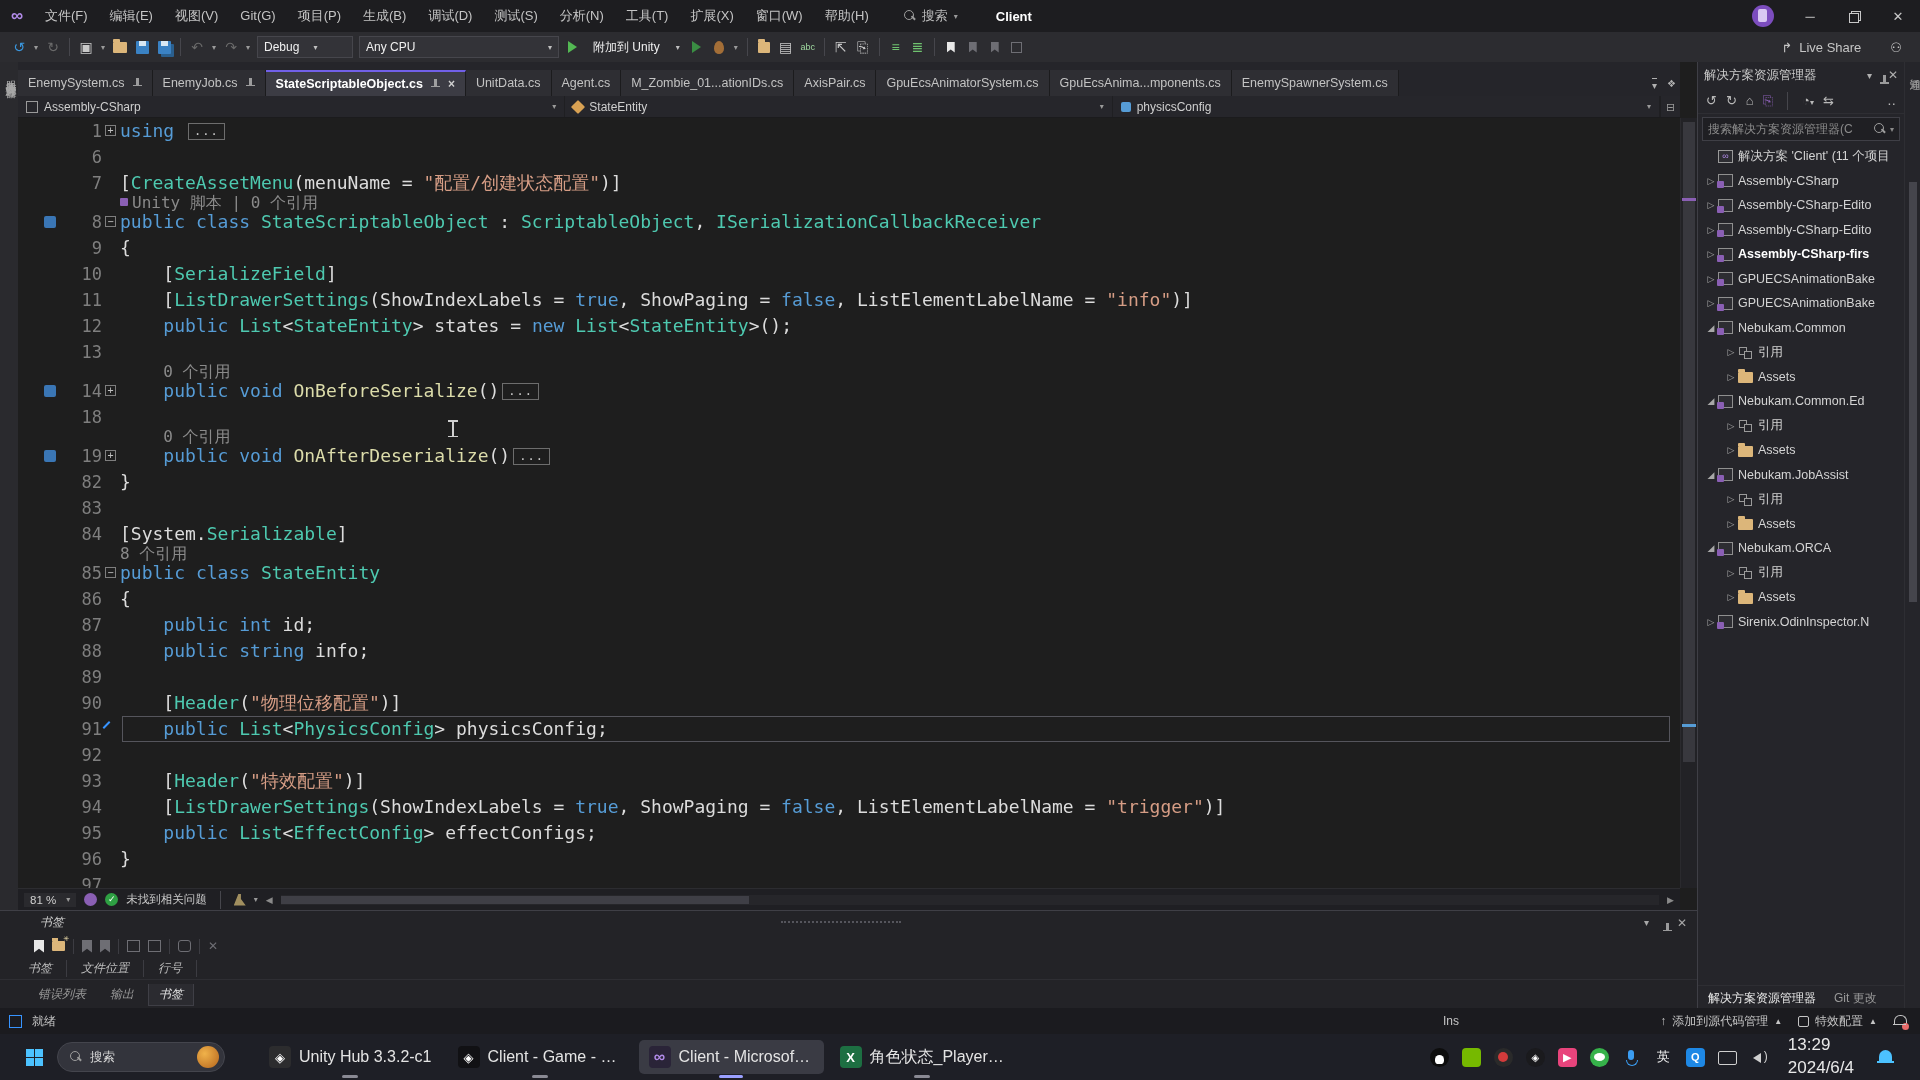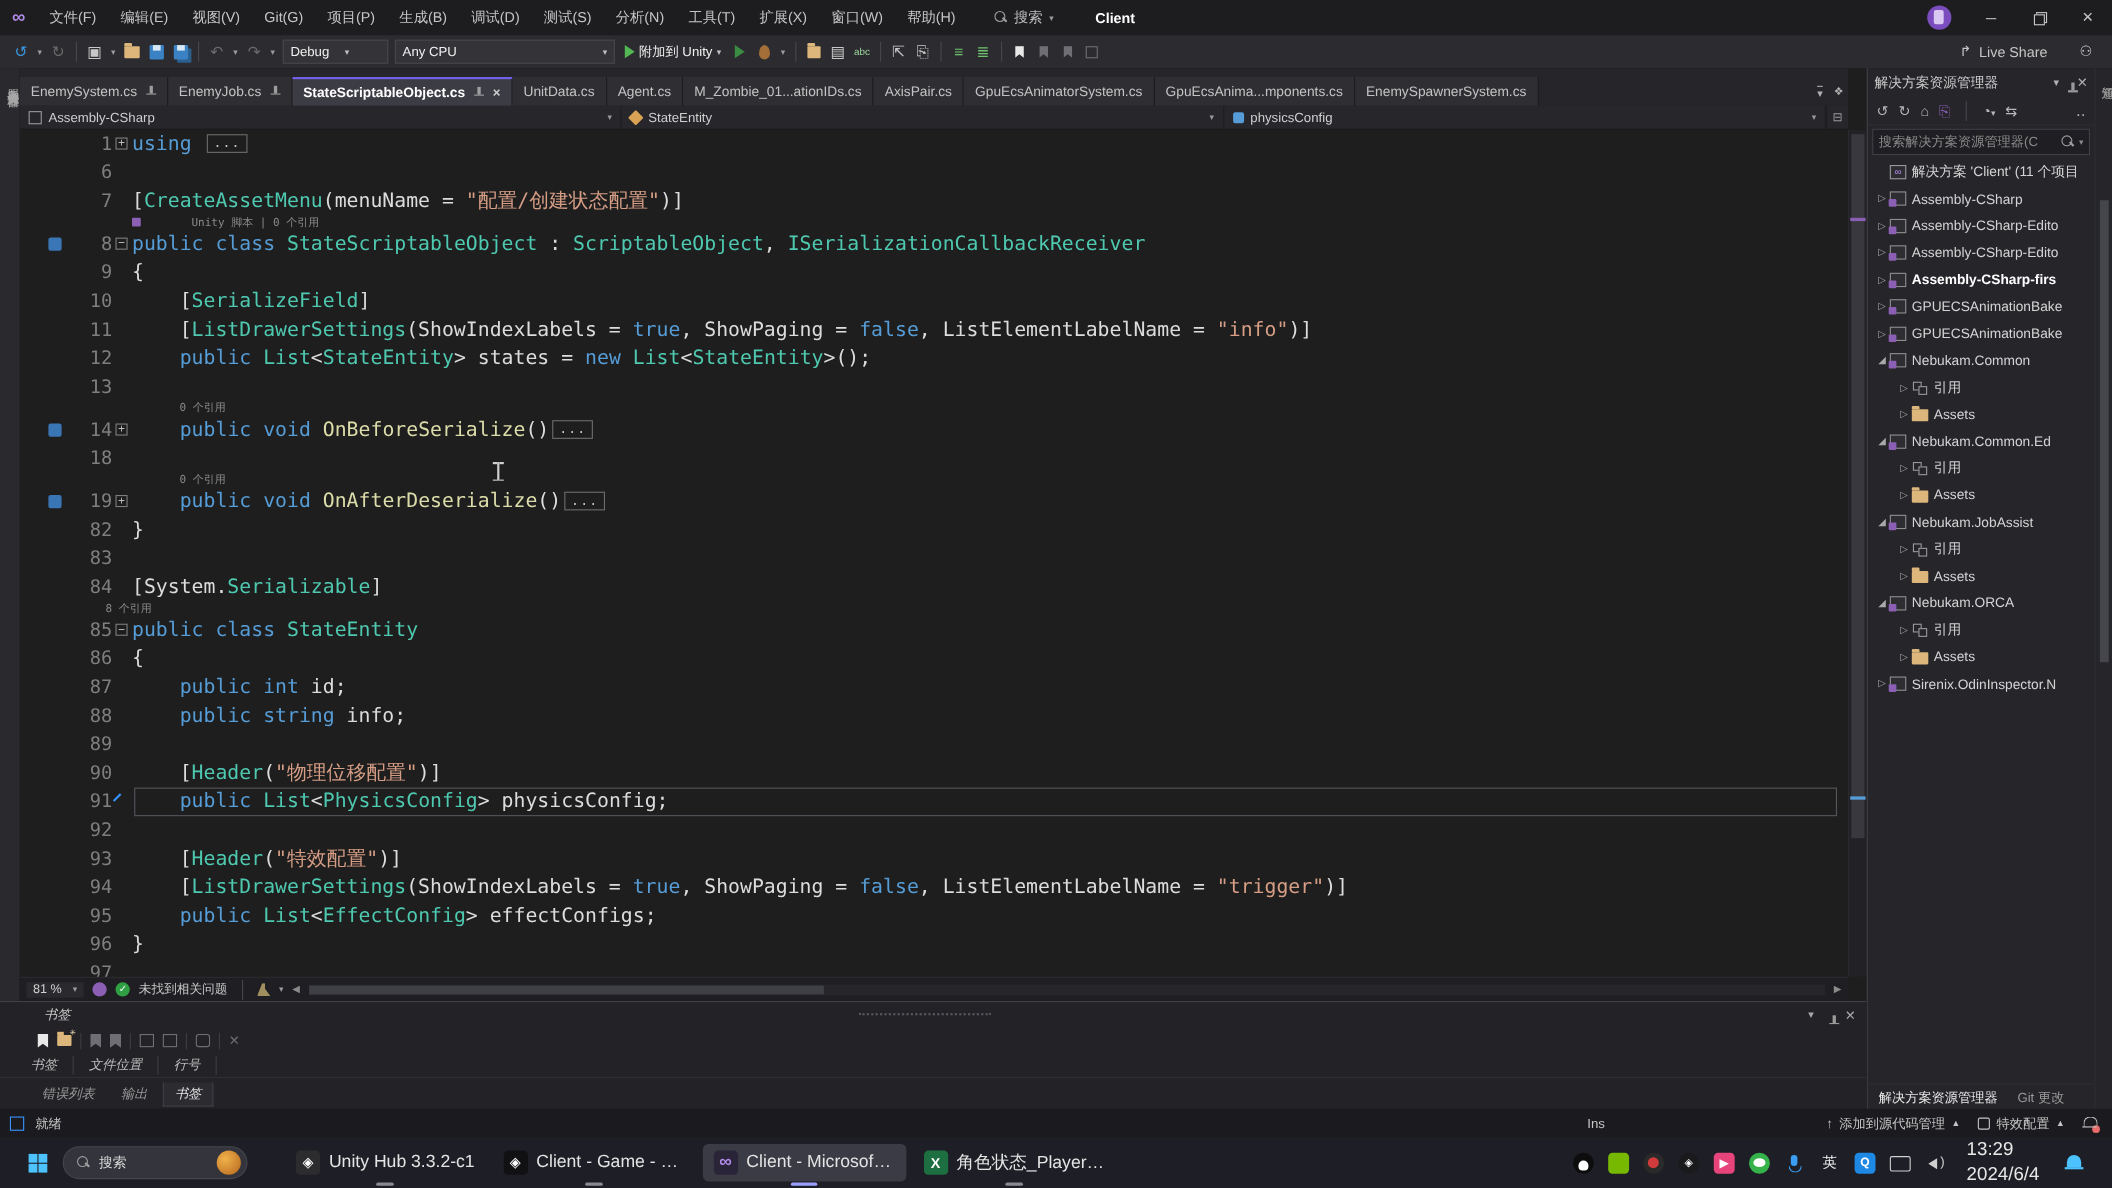--- a/index.html
+++ b/index.html
@@ -27,21 +27,21 @@
     display:flex; align-items:center; font-size:12px; padding-left:8px; }
   .ticon { width:22px; height:22px; display:flex; align-items:center; justify-content:center; font-size:14px; color:#c8c8c8; border-radius:2px; }
   .ticon.small-drop { width:12px; font-size:8px; color:#9a9a9a; }
   .ticon.dis { color:#6a6a6a; }
   .tsep { width:1px; height:18px; background:#46464c; margin:0 5px; }
   .tdrop { height:22px; background:#333338; border:1px solid #46464c; display:flex; align-items:center;
     padding:0 6px; gap:14px; color:#f0f0f0; margin:0 3px; }
   .tdrop .caret { font-size:8px; color:#c0c0c0; }
   .play { width:0; height:0; border-left:9px solid #53b853; border-top:6px solid transparent; border-bottom:6px solid transparent; }
   .play-outline { width:0; height:0; border-left:9px solid #3fae4a; border-top:6px solid transparent; border-bottom:6px solid transparent; opacity:.75; }
-  #attach-btn { display:flex; align-items:center; gap:4px; padding:0 6px; color:#f0f0f0; }
+  #attach-btn { display:flex; align-items:center; gap:16px; padding:0 6px; color:#f0f0f0; }
   .floppy { width:13px; height:13px; background:#3a82c4; position:relative; border-radius:1px; }
   .floppy::after { content:""; position:absolute; left:3px; top:0; width:7px; height:5px; background:#d8e8f4; }
   .folder-ic { width:14px; height:11px; background:#dcb67a; border-radius:1px; position:relative; }
   .folder-ic::before { content:""; position:absolute; left:0; top:-3px; width:7px; height:3px; background:#dcb67a; border-radius:1px 1px 0 0; }
   .flame { width:10px; height:13px; background:#c27f3a; border-radius:50% 50% 50% 50% / 60% 60% 40% 40%; opacity:.8; }
   #live-share { margin-left:auto; display:flex; align-items:center; gap:7px; padding-right:18px; color:#c5c5c5; font-size:13px; }
   
   #leftstrip { position:absolute; left:0; top:62px; width:18px; height:848px; background:#2a2a2e; }
   #leftstrip .vtab { writing-mode:vertical-rl; font-size:11px; color:#a8a8a8; margin:10px 0 0 3px; letter-spacing:1px; }
   
@@ -70,21 +70,21 @@
   .bm-ic { position:absolute; left:26px; top:7px; width:12px; height:12px; background:#3a76b5; border-radius:2px; }
   .l-num { width:44px; flex:none; text-align:right; color:#7f7f7f; font-size:17px; position:relative; }
   .pen-ic { position:absolute; right:-9px; top:8px; width:9px; height:2px; background:#3794ff; transform:rotate(-45deg); }
   .l-fold { width:14px; flex:none; position:relative; }
   .fold-box { position:absolute; left:3px; top:7px; width:11px; height:11px; border:1px solid #7e7e7e; background:#1e1e1e;
     color:#c0c0c0; font-size:10px; line-height:9px; text-align:center; }
   .l-code { padding-left:4px; }
   .tk-kw { color:#569cd6; } .tk-ty { color:#4ec9b0; } .tk-m { color:#dcdcaa; } .tk-s { color:#d69d85; } .tk-p { color:#dcdcdc; }
   .collapse-box { display:inline-block; border:1px solid #6d6d6d; color:#c8c8c8; font-size:12px; line-height:15px;
     padding:0 5px; margin-left:3px; vertical-align:2px; letter-spacing:1px; }
-  .codelens-row { height:13px; line-height:13px; font-size:10px; color:#8a8a8a; display:flex;gap:42px; }
+  .codelens-row { height:13px; line-height:13px; font-size:16px; color:#8a8a8a; display:flex; }
   .codelens-row .cl-ic { width:8px; height:8px; background:#8a5fb4; border-radius:1px; margin:2px 4px 0 0; }
   .current-line::after { content:""; position:absolute; left:104px; right:10px; top:0; bottom:0; border:1px solid #55555c; pointer-events:none; }
   
   #ibeam { position:absolute; width:12px; height:17px; }
   #ibeam i { position:absolute; background:#cfcfcf; }
   #ibeam .v { left:5px; top:0; width:1.5px; height:17px; }
   #ibeam .t { left:1px; top:0; width:4px; height:1.5px; } #ibeam .t2 { left:7px; top:0; width:4px; height:1.5px; }
   #ibeam .b { left:1px; bottom:0; width:4px; height:1.5px; } #ibeam .b2 { left:7px; bottom:0; width:4px; height:1.5px; }
   
   #edstrip { height:22px; background:#1f1f23; border-top:1px solid #2c2c30; display:flex; align-items:center; font-size:11.5px; gap:8px; padding:0 6px; }
@@ -381,21 +381,21 @@
       </div>
       <div class="code-line"><span class="l-margin"><span class="bm-ic"></span></span><span class="l-num">14</span><span class="l-fold"><span class="fold-box">+</span></span><span class="l-code"><span class="tk-p">    </span><span class="tk-kw">public</span><span class="tk-p"> </span><span class="tk-kw">void</span><span class="tk-p"> </span><span class="tk-m">OnBeforeSerialize</span><span class="tk-p">()</span><span class="collapse-box">...</span></span></div>
       <div class="code-line"><span class="l-margin"></span><span class="l-num">18</span><span class="l-fold"></span><span class="l-code"></span></div>
       <div class="codelens-row" style="padding-left: 145.2px;">
         <span>0 个引用</span>
       </div>
       <div class="code-line"><span class="l-margin"><span class="bm-ic"></span></span><span class="l-num">19</span><span class="l-fold"><span class="fold-box">+</span></span><span class="l-code"><span class="tk-p">    </span><span class="tk-kw">public</span><span class="tk-p"> </span><span class="tk-kw">void</span><span class="tk-p"> </span><span class="tk-m">OnAfterDeserialize</span><span class="tk-p">()</span><span class="collapse-box">...</span></span></div>
       <div class="code-line"><span class="l-margin"></span><span class="l-num">82</span><span class="l-fold"></span><span class="l-code"><span class="tk-p">}</span></span></div>
       <div class="code-line"><span class="l-margin"></span><span class="l-num">83</span><span class="l-fold"></span><span class="l-code"></span></div>
       <div class="code-line"><span class="l-margin"></span><span class="l-num">84</span><span class="l-fold"></span><span class="l-code"><span class="tk-p">[System.</span><span class="tk-ty">Serializable</span><span class="tk-p">]</span></span></div>
-      <div class="codelens-row" style="padding-left: 78px;">
+      <div class="codelens-row" style="padding-left: 102px;">
         <span>8 个引用</span>
       </div>
       <div class="code-line"><span class="l-margin"></span><span class="l-num">85</span><span class="l-fold"><span class="fold-box">−</span></span><span class="l-code"><span class="tk-kw">public</span><span class="tk-p"> </span><span class="tk-kw">class</span><span class="tk-p"> </span><span class="tk-ty">StateEntity</span></span></div>
       <div class="code-line"><span class="l-margin"></span><span class="l-num">86</span><span class="l-fold"></span><span class="l-code"><span class="tk-p">{</span></span></div>
       <div class="code-line"><span class="l-margin"></span><span class="l-num">87</span><span class="l-fold"></span><span class="l-code"><span class="tk-p">    </span><span class="tk-kw">public</span><span class="tk-p"> </span><span class="tk-kw">int</span><span class="tk-p"> id;</span></span></div>
       <div class="code-line"><span class="l-margin"></span><span class="l-num">88</span><span class="l-fold"></span><span class="l-code"><span class="tk-p">    </span><span class="tk-kw">public</span><span class="tk-p"> </span><span class="tk-kw">string</span><span class="tk-p"> info;</span></span></div>
       <div class="code-line"><span class="l-margin"></span><span class="l-num">89</span><span class="l-fold"></span><span class="l-code"></span></div>
       <div class="code-line"><span class="l-margin"></span><span class="l-num">90</span><span class="l-fold"></span><span class="l-code"><span class="tk-p">    [</span><span class="tk-ty">Header</span><span class="tk-p">(</span><span class="tk-s">"物理位移配置"</span><span class="tk-p">)]</span></span></div>
       <div class="code-line current-line"><span class="l-margin"></span><span class="l-num">91<span class="pen-ic"></span></span><span class="l-fold"></span><span class="l-code"><span class="tk-p">    </span><span class="tk-kw">public</span><span class="tk-p"> </span><span class="tk-ty">List</span><span class="tk-p">&lt;</span><span class="tk-ty">PhysicsConfig</span><span class="tk-p">&gt; physicsConfig;</span></span></div>
       <div class="code-line"><span class="l-margin"></span><span class="l-num">92</span><span class="l-fold"></span><span class="l-code"></span></div>

